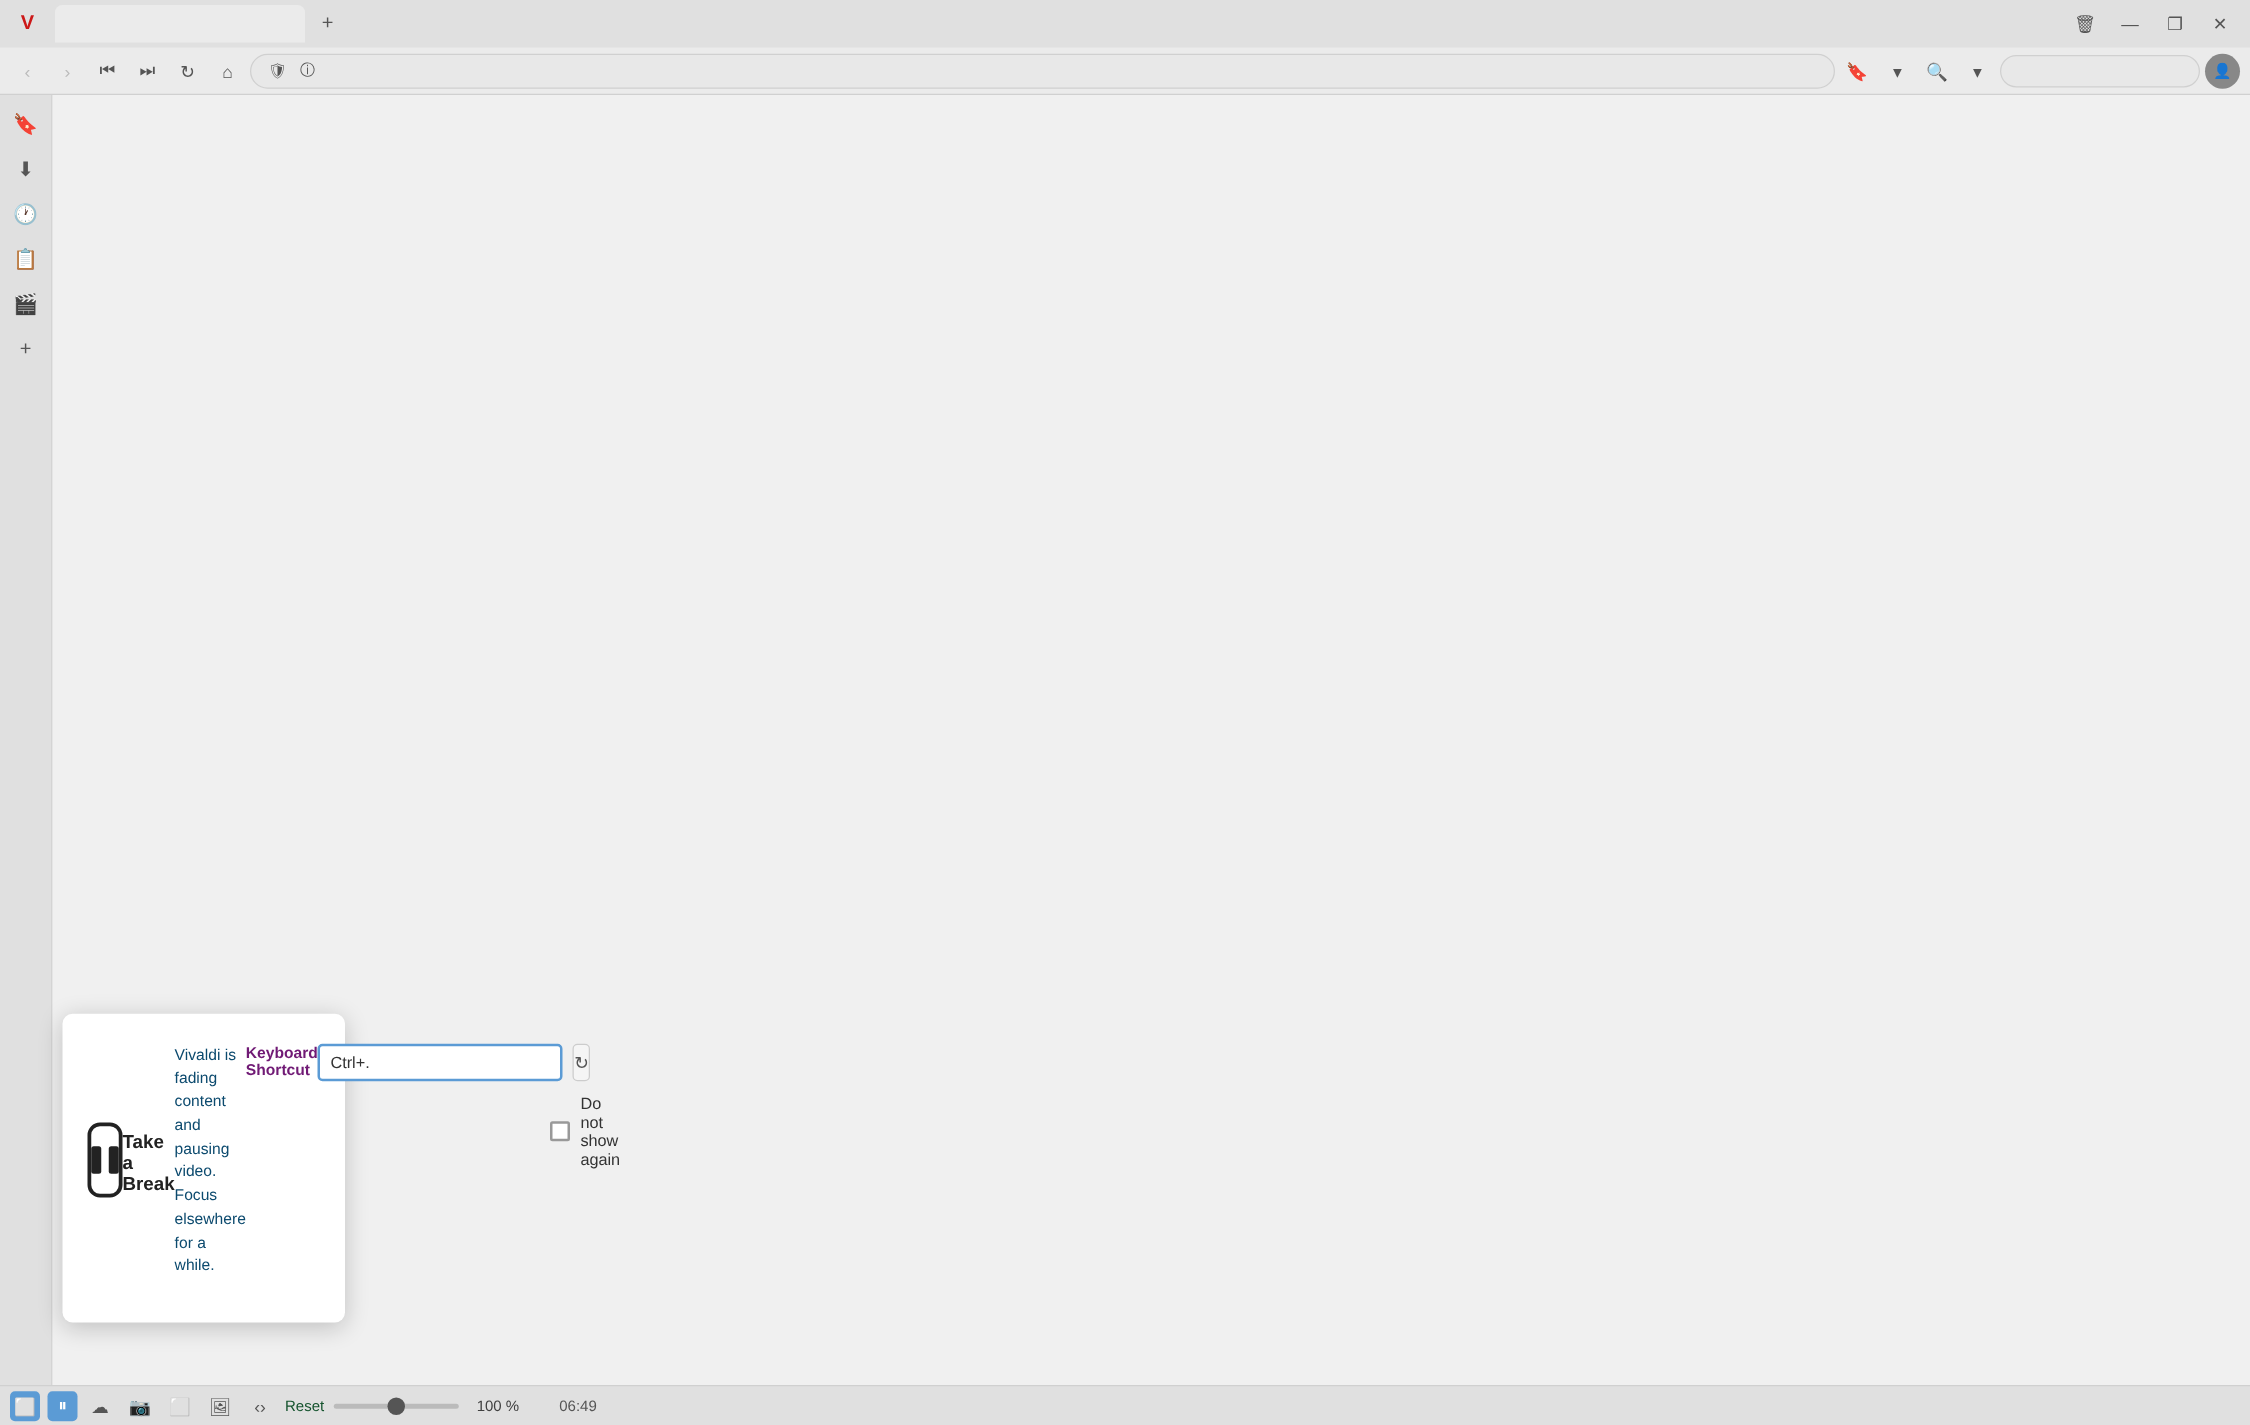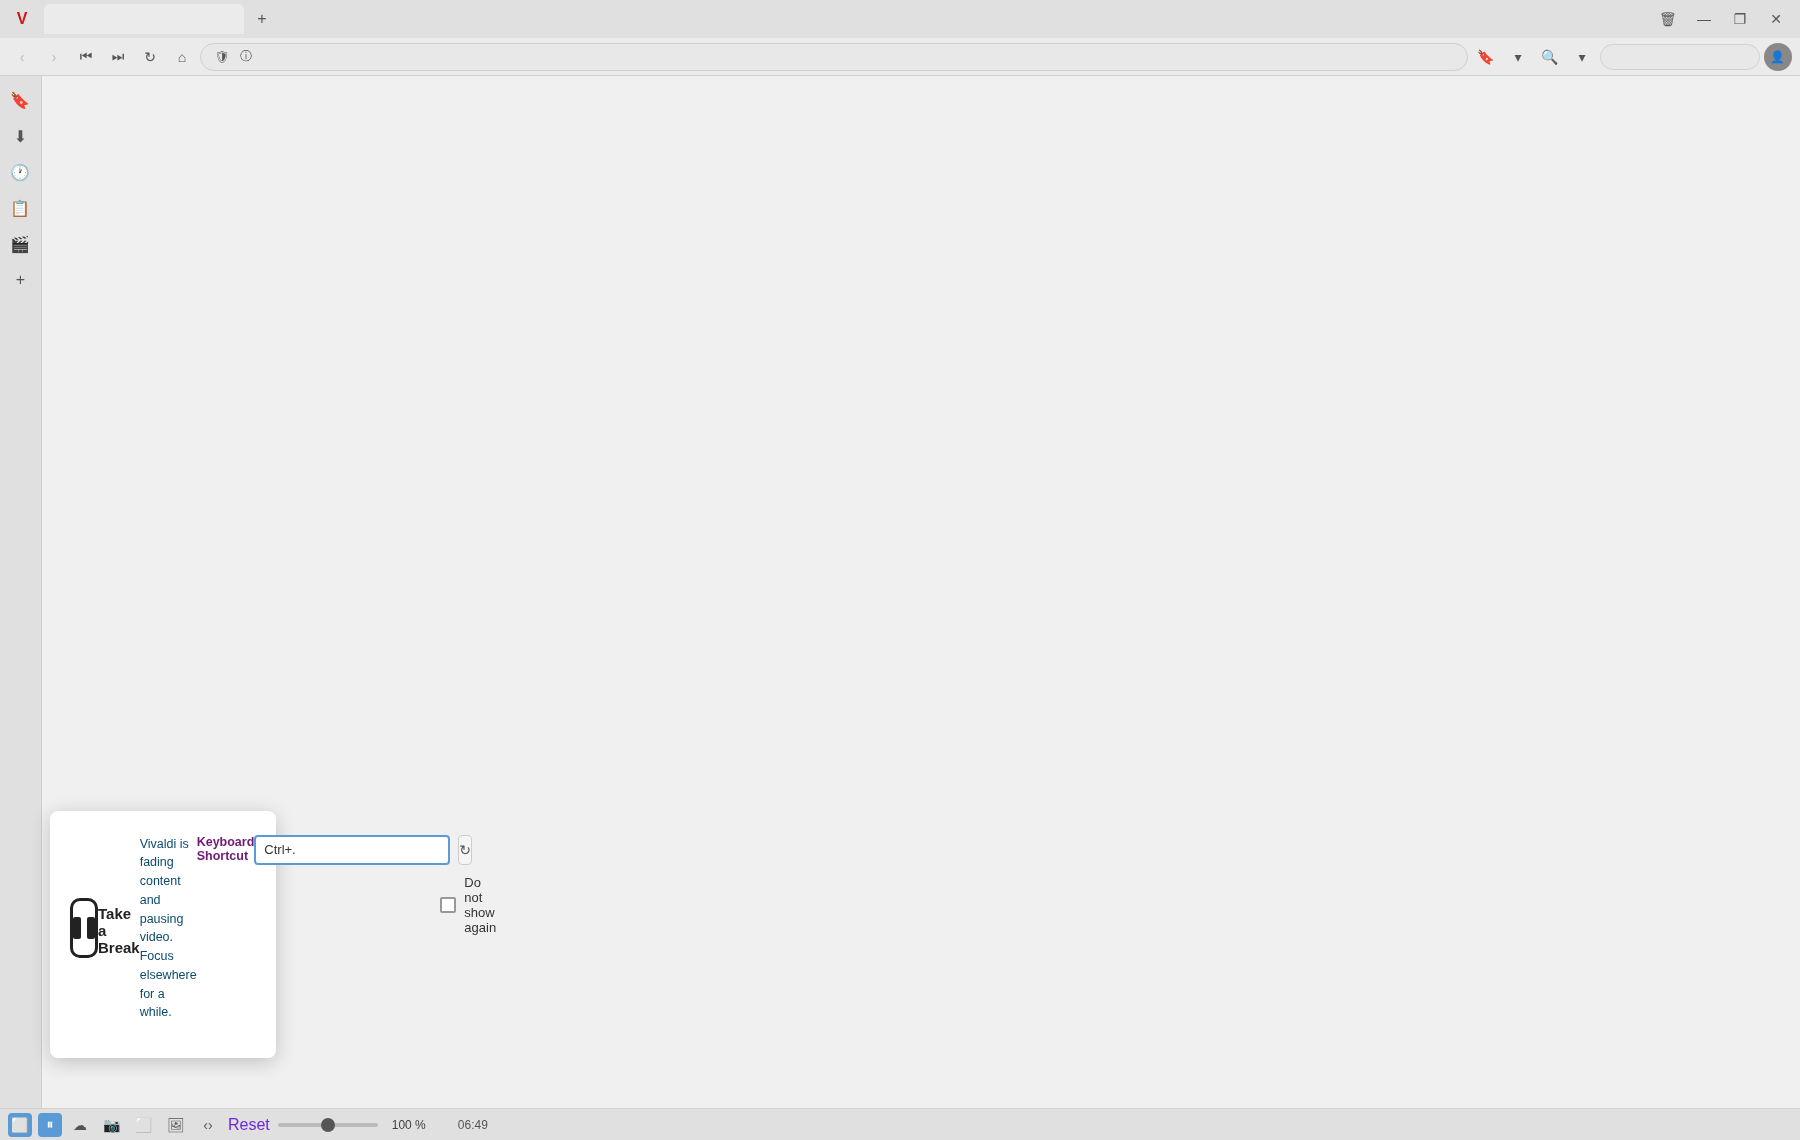--- a/index.html
+++ b/index.html
@@ -441,21 +441,21 @@
   <div class="status-icons">
     <div class="status-icon active">⬜</div>
     <div class="status-icon active">⏸</div>
     <div class="status-icon">☁</div>
   </div>
   <div class="status-right">
     <div class="status-icon">📷</div>
     <div class="status-icon">⬜</div>
     <div class="status-icon">🖼</div>
     <div class="status-icon">‹›</div>
-    <span style="font-size:16px;color:#6d28d9;cursor:pointer;">Reset</span>
+    <span style="font-size:12px;color:#14532d;cursor:pointer;">Reset</span>
     <div class="zoom-control">
       <div class="zoom-slider">
         <div class="zoom-thumb"></div>
       </div>
     </div>
     <span style="font-size:12px;color:#404040;min-width:40px;text-align:right;">100 %</span>
     <span style="font-size:12px;color:#555;margin-left:24px;">06:49</span>
   </div>
 </div>
 

